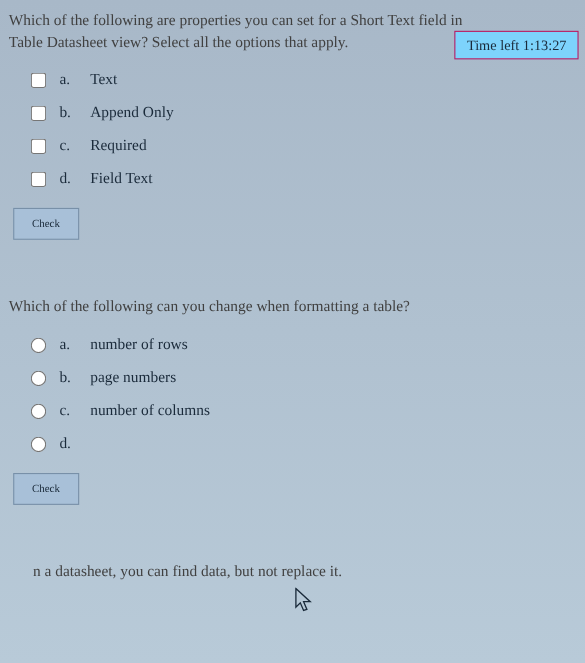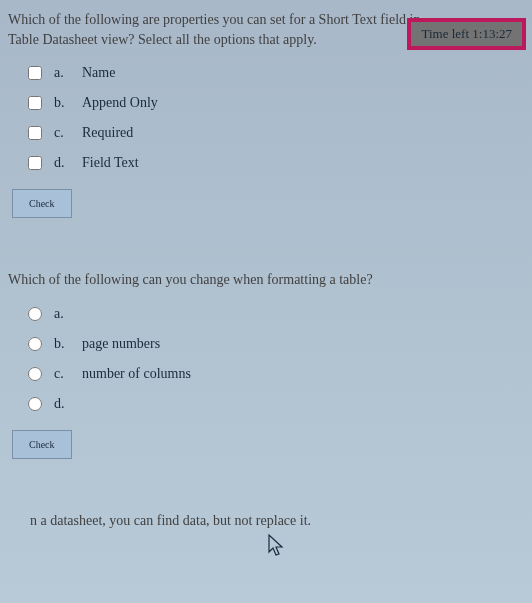--- a/index.html
+++ b/index.html
@@ -10,24 +10,24 @@
     font-family: Georgia, 'Times New Roman', serif;
     background: #b8c8d8;
     color: #2a3a4a;
   }
   body {
     position: relative;
     background: linear-gradient(180deg, #a8b8c8 0%, #b8cad8 100%);
   }
   .timer-box {
     position: absolute;
-    top: 18px;
+    top: 28px;
     right: 6px;
-    background: #737373;
-    border: 4px solid #be185d;
+    background: #7dd3fc;
+    border: 1px solid #be185d;
     padding: 4px 10px;
     font-size: 13px;
     color: #1a2a3a;
   }
   .question-block {
     padding: 10px 8px 0 8px;
     margin-bottom: 18px;
   }
   .question-text {
     font-size: 14px;
@@ -89,21 +89,21 @@
 <div class="timer-box">
   <span>Time left 1:13:27</span>
 </div>
 
 <div class="question-block">
   <div class="question-text">Which of the following are properties you can set for a Short Text field in Table Datasheet view? Select all the options that apply.</div>
   <div class="options">
     <label class="option-row">
       <input type="checkbox" style="">
       <span class="opt-letter">a.</span>
-      <span class="opt-label">Name</span>
+      <span class="opt-label">Text</span>
     </label>
     <label class="option-row">
       <input type="checkbox" style="">
       <span class="opt-letter">b.</span>
       <span class="opt-label">Append Only</span>
     </label>
     <label class="option-row">
       <input type="checkbox" style="">
       <span class="opt-letter">c.</span>
       <span class="opt-label">Required</span>
@@ -118,20 +118,21 @@
 </div>
 
 <div class="sep"></div>
 
 <div class="question-block q2">
   <div class="question-text">Which of the following can you change when formatting a table?</div>
   <div class="options">
     <label class="option-row">
       <input type="radio" name="q2" style="">
       <span class="opt-letter">a.</span>
+      <span class="opt-label">number of rows</span>
     </label>
     <label class="option-row">
       <input type="radio" name="q2" style="">
       <span class="opt-letter">b.</span>
       <span class="opt-label">page numbers</span>
     </label>
     <label class="option-row">
       <input type="radio" name="q2" style="">
       <span class="opt-letter">c.</span>
       <span class="opt-label">number of columns</span>

